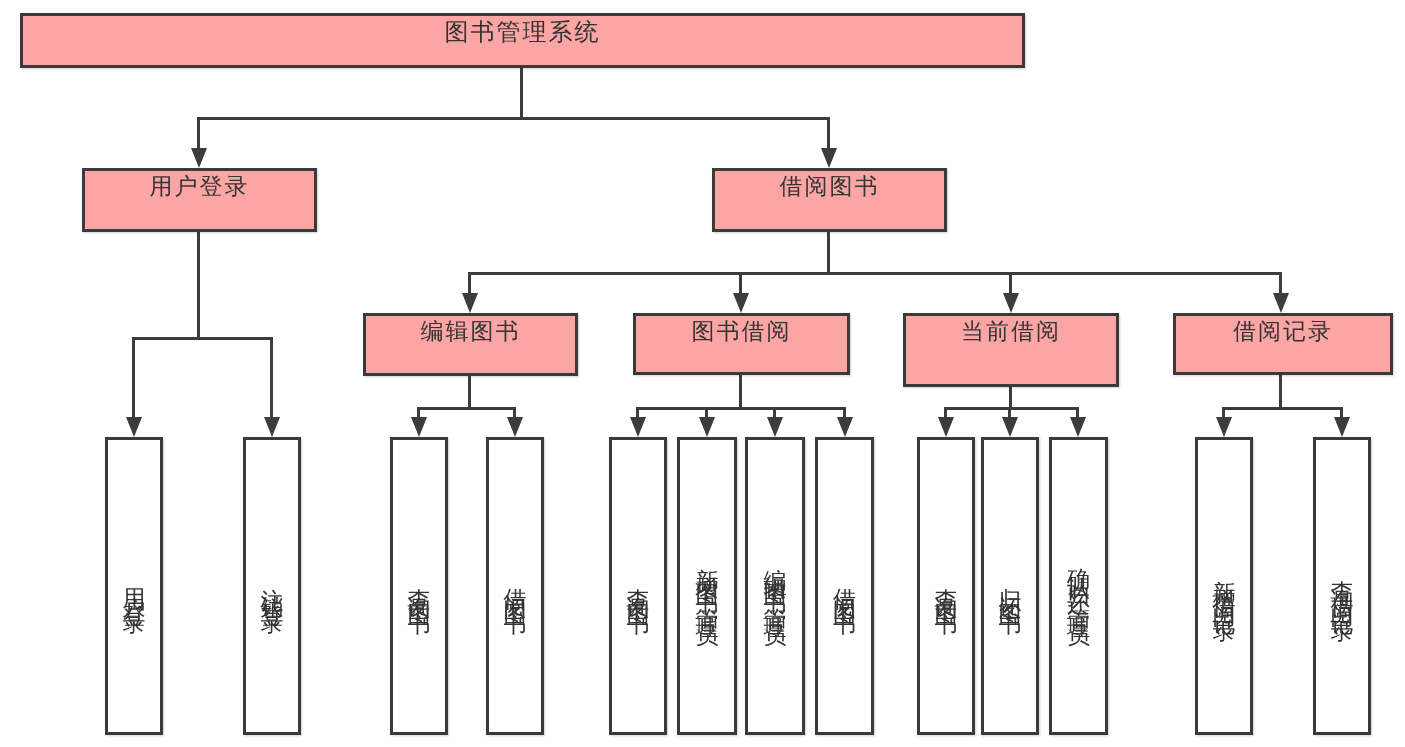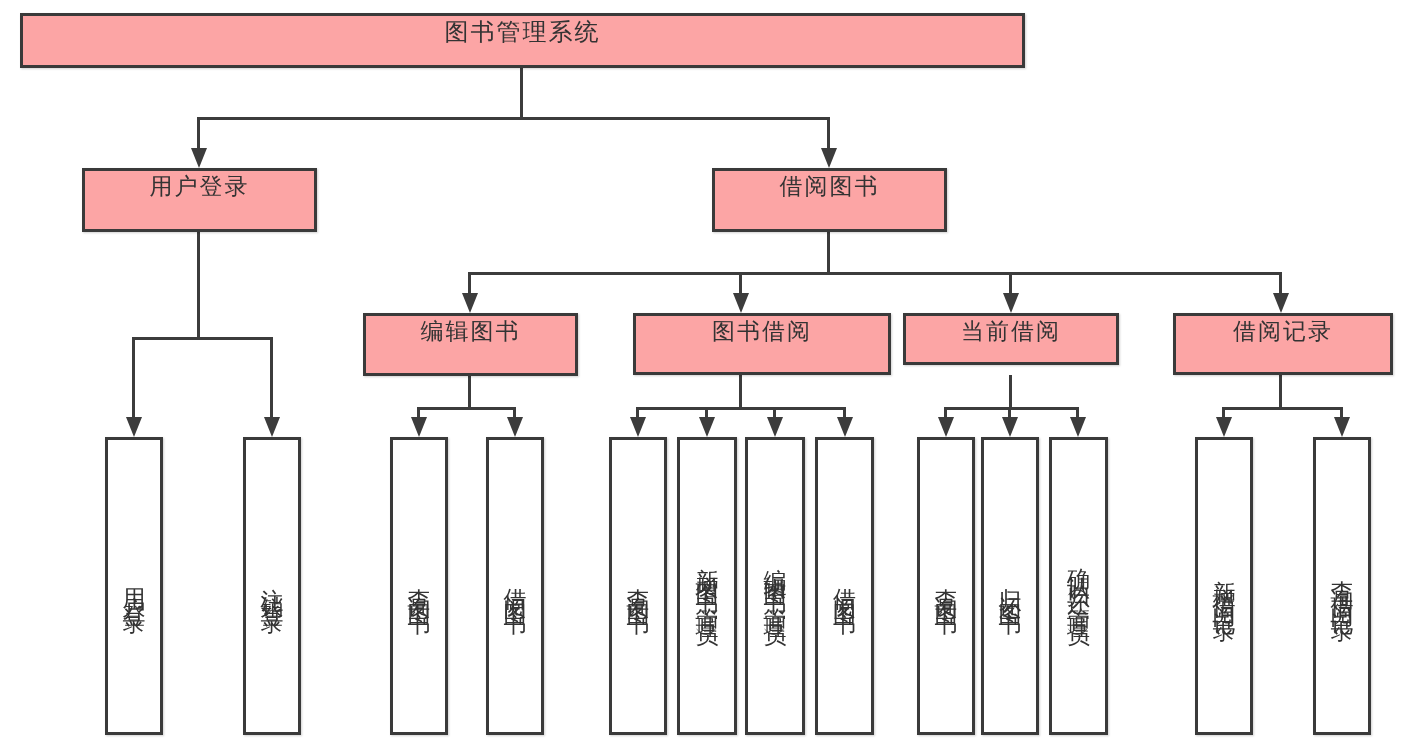--- a/index.html
+++ b/index.html
@@ -143,24 +143,24 @@
   <div class="node" style="left:82px; top:168px; width:235px; height:64px;">
     <span>用户登录</span>
   </div>
   <div class="node" style="left:712px; top:168px; width:235px; height:64px;">
     <span>借阅图书</span>
   </div>
 
   <div class="node" style="left:363px; top:313px; width:215px; height:63px;">
     <span>编辑图书</span>
   </div>
-  <div class="node" style="left:633px; top:313px; width:258px; height:62px;">
+  <div class="node" style="left:633px; top:313px; width:217px; height:62px;">
     <span>图书借阅</span>
   </div>
-  <div class="node" style="left:903px; top:313px; width:216px; height:52px;">
+  <div class="node" style="left:903px; top:313px; width:216px; height:74px;">
     <span>当前借阅</span>
   </div>
   <div class="node" style="left:1173px; top:313px; width:220px; height:62px;">
     <span>借阅记录</span>
   </div>
 
   <div class="leaf" style="left:105px; width:58px;">
     <span>用户登录</span>
   </div>
   <div class="leaf" style="left:243px; width:58px;">

